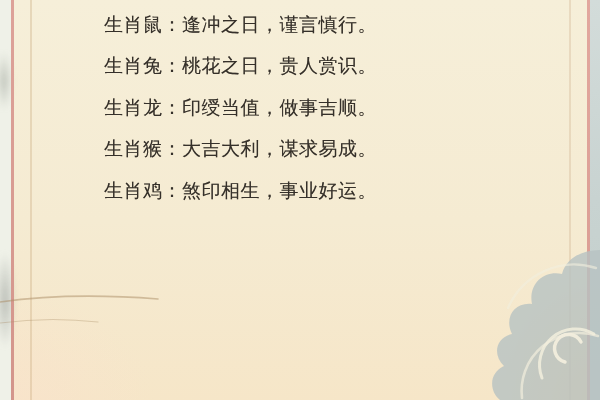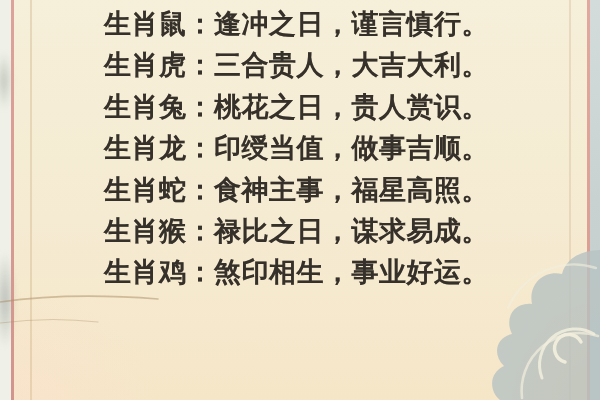--- a/index.html
+++ b/index.html
@@ -26,21 +26,21 @@
     background:rgba(205,175,140,.32);filter:blur(.5px);}
   .pink-line-right{position:absolute;left:587px;top:0;width:3px;height:400px;
     background:linear-gradient(180deg,#e2a79e,#d89a90);filter:blur(.4px);}
   .right-strip{position:absolute;left:590px;top:0;width:10px;height:400px;
     background:linear-gradient(180deg,#d3dcda 0%,#c8d3d1 50%,#c2cdcb 100%);}
   
   .cloud-svg{position:absolute;left:470px;top:250px;width:130px;height:150px;}
   .branch-svg{position:absolute;left:0;top:278px;width:165px;height:60px;}
   
   .content{position:absolute;left:0;top:0;width:600px;padding:4px 0 0 104px;box-sizing:border-box;}
-  .row{height:41.4px;line-height:41.4px;font-size:27px;font-weight:700;color:#35302a;
+  .row{height:41.4px;line-height:41.4px;font-size:19px;font-weight:400;color:#35302a;
     letter-spacing:.5px;white-space:nowrap;text-shadow:0 0 .6px rgba(60,52,40,.45);}
 </style>
 </head>
 <body>
 
 <div class="left-strip"></div>
 <div class="left-blob-1"></div>
 <div class="left-blob-2"></div>
 <div class="pink-line-left"></div>
 <div class="tan-line-left"></div>
@@ -57,19 +57,17 @@
 <svg class="cloud-svg" viewBox="0 0 130 150">
   <path d="M130,0 L130,150 L30,150 C18,140 20,122 34,116 C22,104 26,88 42,84 C34,68 44,52 62,54 C58,34 74,20 92,24 C96,8 112,0 130,0 Z" fill="#b6c2c2" opacity="0.8"></path>
   <path d="M95,112 a14,14 0 1 1 16,-20" fill="none" stroke="#f2eedd" stroke-width="3.4" stroke-linecap="round" opacity="0.95"></path>
   <path d="M72,128 a36,36 0 0 1 52,-44" fill="none" stroke="#f2eedd" stroke-width="3" stroke-linecap="round" opacity="0.85"></path>
   <path d="M52,148 a58,58 0 0 1 76,-62" fill="none" stroke="#f2eedd" stroke-width="2.6" stroke-linecap="round" opacity="0.7"></path>
   <path d="M38,58 a72,72 0 0 1 88,-40" fill="none" stroke="#f2eedd" stroke-width="2.4" stroke-linecap="round" opacity="0.6"></path>
 </svg>
 
 <div class="content">
   <div class="row"><span>生肖鼠：</span><span>逢冲之日，谨言慎行。</span></div>
-  <div class="row"><span>生肖虎：</span><span>三合贵人，大吉大利。</span></div>
   <div class="row"><span>生肖兔：</span><span>桃花之日，贵人赏识。</span></div>
   <div class="row"><span>生肖龙：</span><span>印绶当值，做事吉顺。</span></div>
-  <div class="row"><span>生肖蛇：</span><span>食神主事，福星高照。</span></div>
-  <div class="row"><span>生肖猴：</span><span>禄比之日，谋求易成。</span></div>
+  <div class="row"><span>生肖猴：</span><span>大吉大利，谋求易成。</span></div>
   <div class="row"><span>生肖鸡：</span><span>煞印相生，事业好运。</span></div>
 </div>
 
 </body></html>

